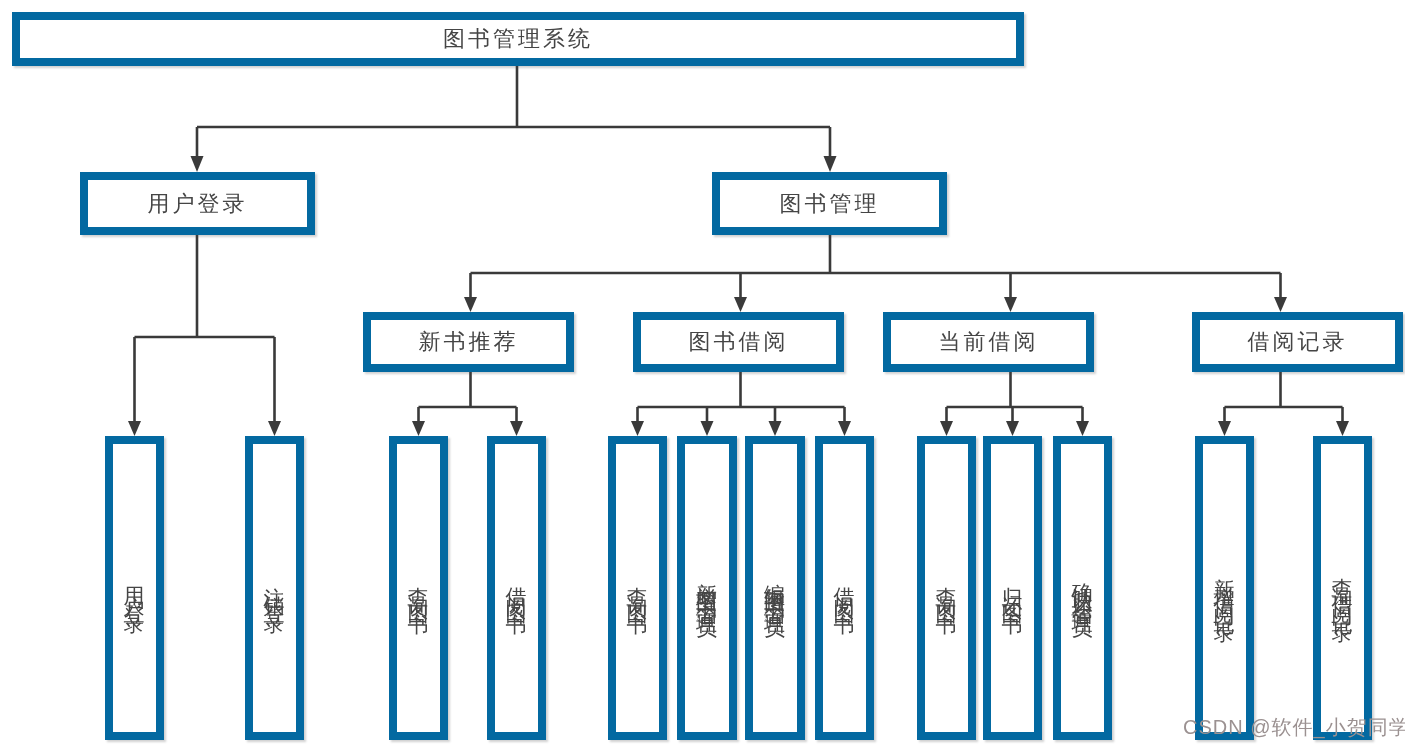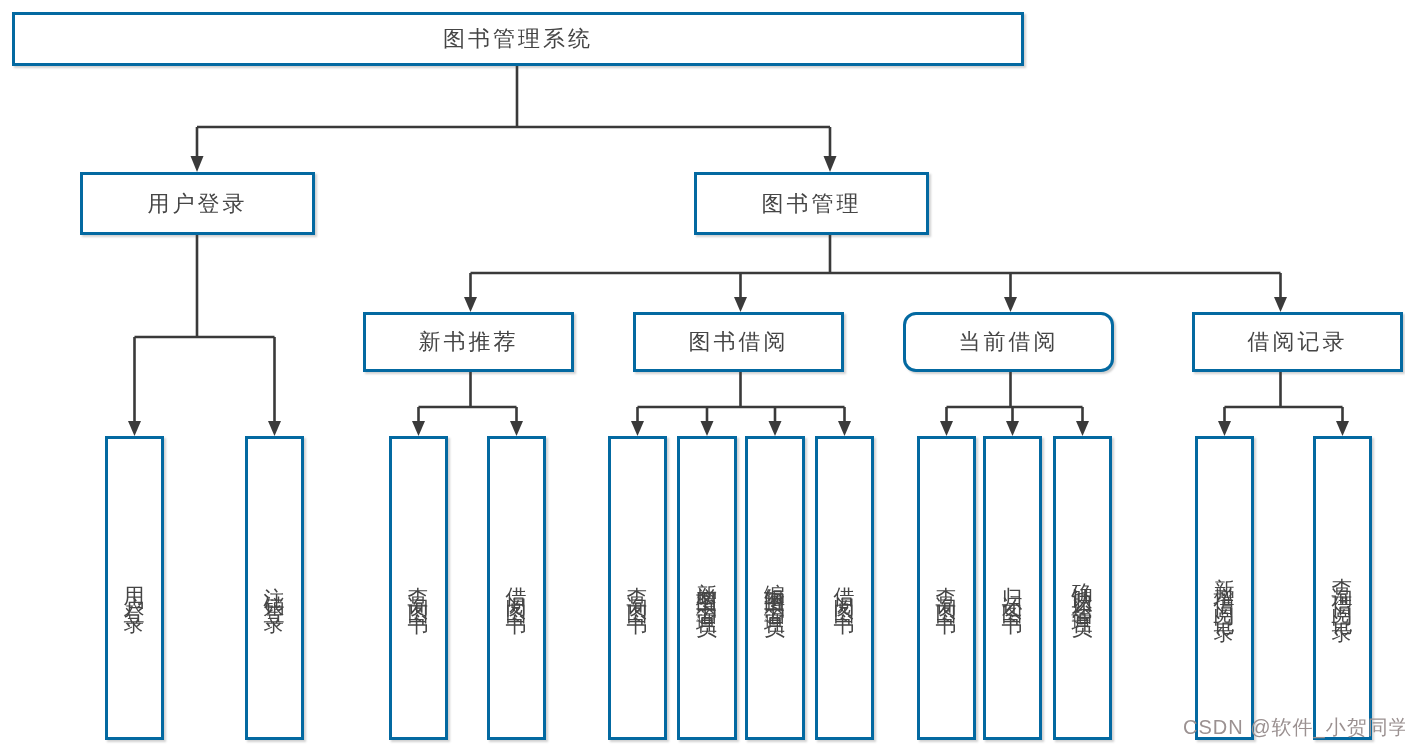--- a/index.html
+++ b/index.html
@@ -4,32 +4,32 @@
 <style>
   html,body{margin:0;padding:0;background:#ffffff;}
   .canvas{
     position:relative;width:1405px;height:747px;background:#ffffff;
     font-family:"Liberation Sans","DejaVu Sans",sans-serif;overflow:hidden;
   }
   svg.wires{position:absolute;left:0;top:0;z-index:1;pointer-events:none;}
   svg.wires path{stroke:#3a3a3a;stroke-width:2.6;fill:none;}
   svg.wires polygon{fill:#3a3a3a;stroke:none;}
   .box{
-    position:absolute;box-sizing:border-box;border:3px solid #0369a1;background:#ffffff;
+    position:absolute;box-sizing:border-box;border:8px solid #0369a1;background:#ffffff;
     display:flex;align-items:center;justify-content:center;color:#454545;z-index:2;
     box-shadow:2px 2px 2px rgba(70,70,70,0.25);
   }
   .hlabel{font-size:22px;letter-spacing:3px;white-space:nowrap;}
   .root{left:12px;top:12px;width:1012px;height:54px;}
   .l2-login{left:80px;top:172px;width:235px;height:63px;}
-  .l2-manage{left:694px;top:172px;width:235px;height:63px;}
+  .l2-manage{left:712px;top:172px;width:235px;height:63px;}
   .l3{top:312px;width:211px;height:60px;}
   .l3-recommend{left:363px;}
   .l3-borrow{left:633px;}
-  .l3-current{left:903px;border-radius:13px;}
+  .l3-current{left:883px;}
   .l3-records{left:1173px;margin-left:19px;}
   .leaf{top:436px;width:59px;height:304px;}
   .leaf .vtext{
     writing-mode:vertical-rl;text-orientation:mixed;
     font-size:21px;letter-spacing:9px;line-height:1;color:#454545;
   }
   .leaf .vtext.long{letter-spacing:5px;}
   .leaf-1{left:105px;}  .leaf-2{left:245px;}
   .leaf-3{left:389px;}  .leaf-4{left:487px;}
   .leaf-5{left:608px;}  .leaf-6{left:677px;width:60px;}

